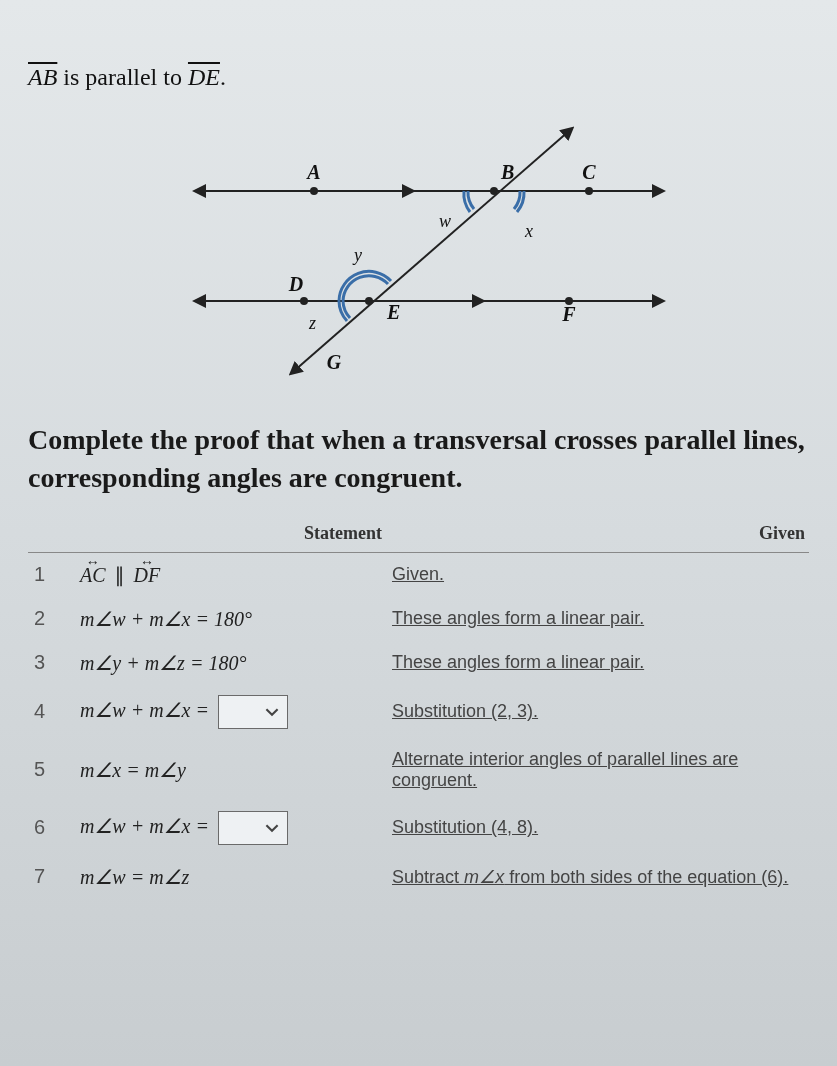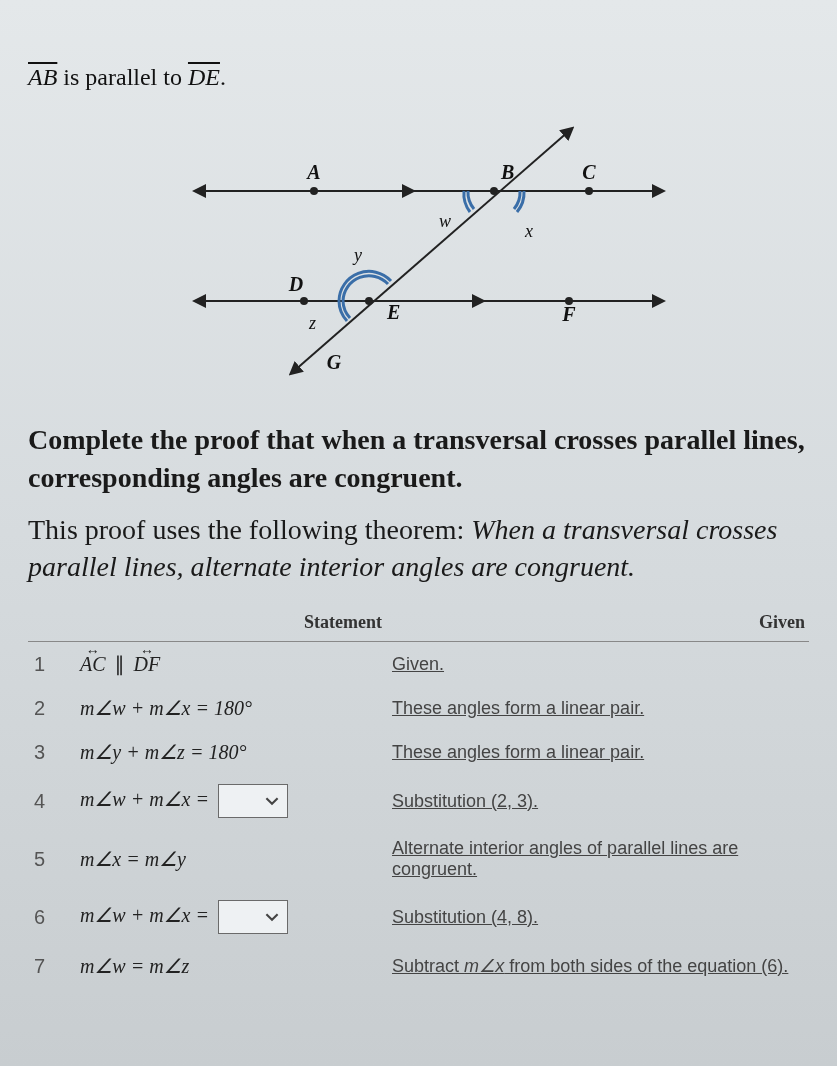--- a/index.html
+++ b/index.html
@@ -161,23 +161,20 @@
     <text x="170" y="228" font-family="Georgia" font-style="italic" font-size="18" fill="#111">z</text>
 
     <line x1="250" y1="90" x2="270" y2="90" stroke="#222" stroke-width="2" marker-end="url(#arr)"></line>
     <line x1="320" y1="200" x2="340" y2="200" stroke="#222" stroke-width="2" marker-end="url(#arr)"></line>
   </svg>
 
   <div class="paragraph">
     <b>Complete the proof that when a transversal crosses parallel lines, corresponding angles are congruent.</b>
   </div>
 
-  <div class="paragraph">
-    <span>This proof uses the following theorem: </span><i>When a transversal crosses parallel lines, alternate interior angles are congruent.</i>
-  </div>
 
   <table class="proof-table">
     <thead>
       <tr>
         <th class="num"></th>
         <th>Statement</th>
         <th>Given</th>
       </tr>
     </thead>
     <tbody>

